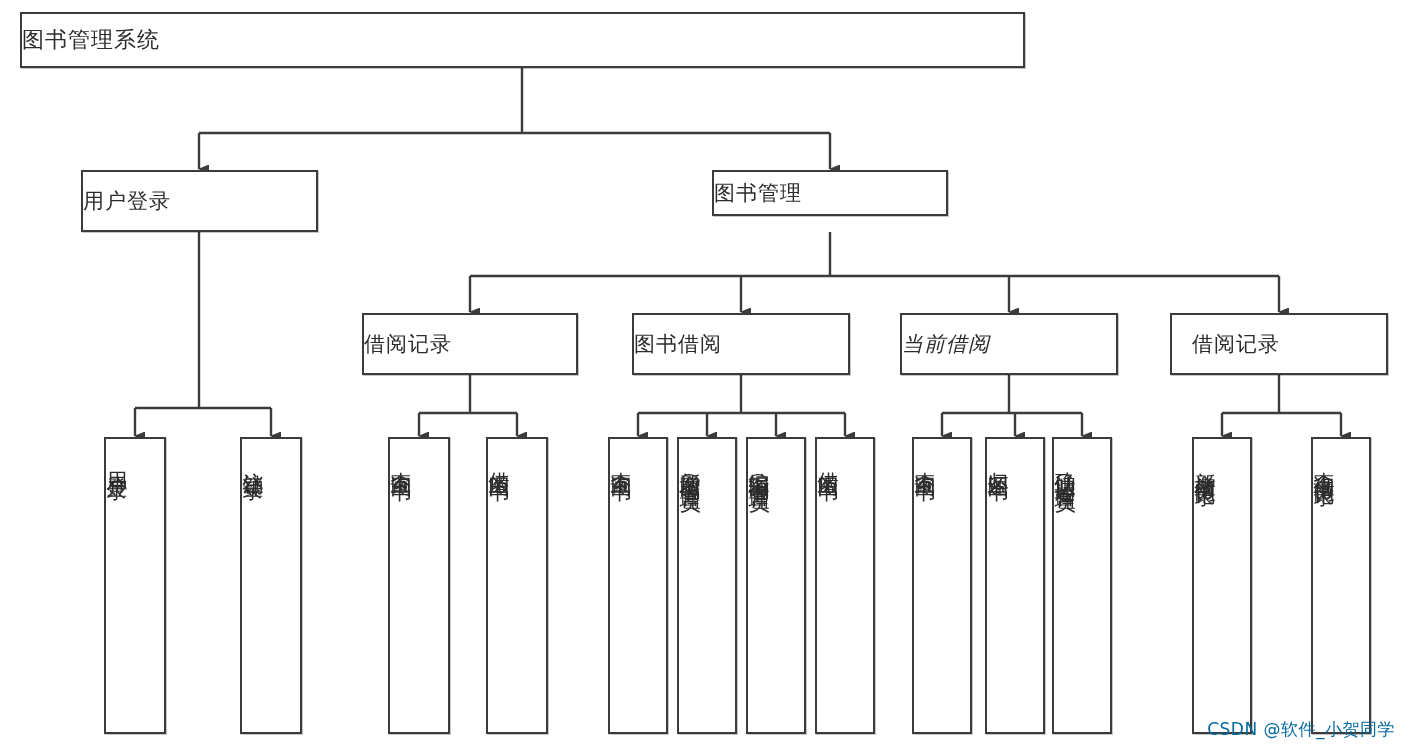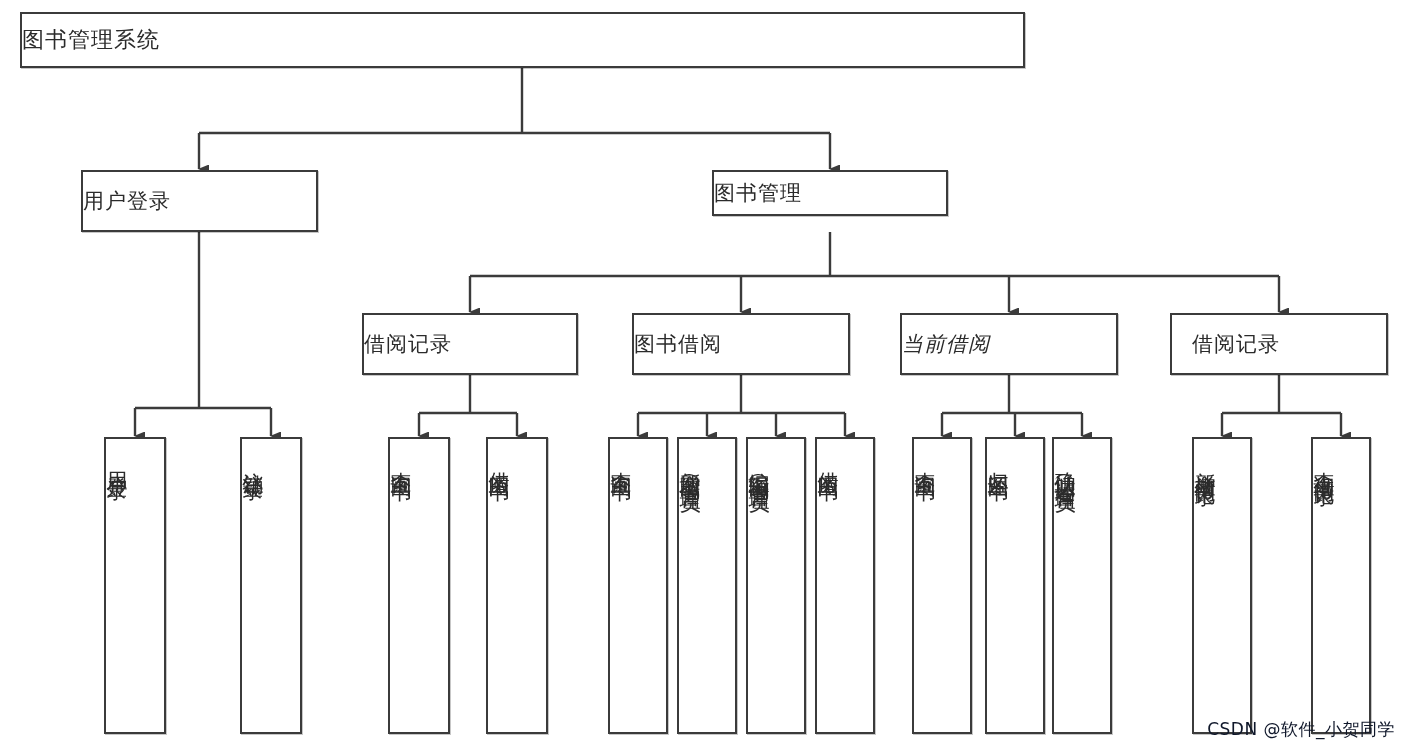--- a/index.html
+++ b/index.html
@@ -9,21 +9,21 @@
   svg#wires{position:absolute;left:0;top:0;width:1405px;height:747px;}
   .node{position:absolute;box-sizing:border-box;border:2px solid #3b3b3b;
         background:#ffffff;display:flex;align-items:center;
         box-shadow:1px 1px 0 rgba(0,0,0,0.22);}
   .node .lbl{color:#2b2b2b;text-align:center;line-height:1.18;}
   .h-node .lbl{font-size:21px;letter-spacing:1px;}
   .root .lbl{font-size:22px;letter-spacing:1px;}
   .leaf{align-items:flex-start;padding-top:16px;}
   .leaf .lbl{font-size:21px;writing-mode:vertical-rl;text-orientation:upright;
              letter-spacing:3px;white-space:pre;line-height:1.0;}
-  .wm{position:absolute;right:10px;bottom:6px;font-size:17px;color:#0f172a;
+  .wm{position:absolute;right:10px;bottom:6px;font-size:17px;color:#0369a1;
       letter-spacing:.5px;pointer-events:none;}
 </style>
 </head>
 <body>
 
 <div id="stage">
   <svg id="wires" viewBox="0 0 1405 747">
     <defs>
       <marker id="arrow" markerWidth="9" markerHeight="11" refX="4.5" refY="10" orient="auto" markerUnits="userSpaceOnUse">
         <path d="M0,0 L9,0 L4.5,11 Z" fill="#3b3b3b"></path>

